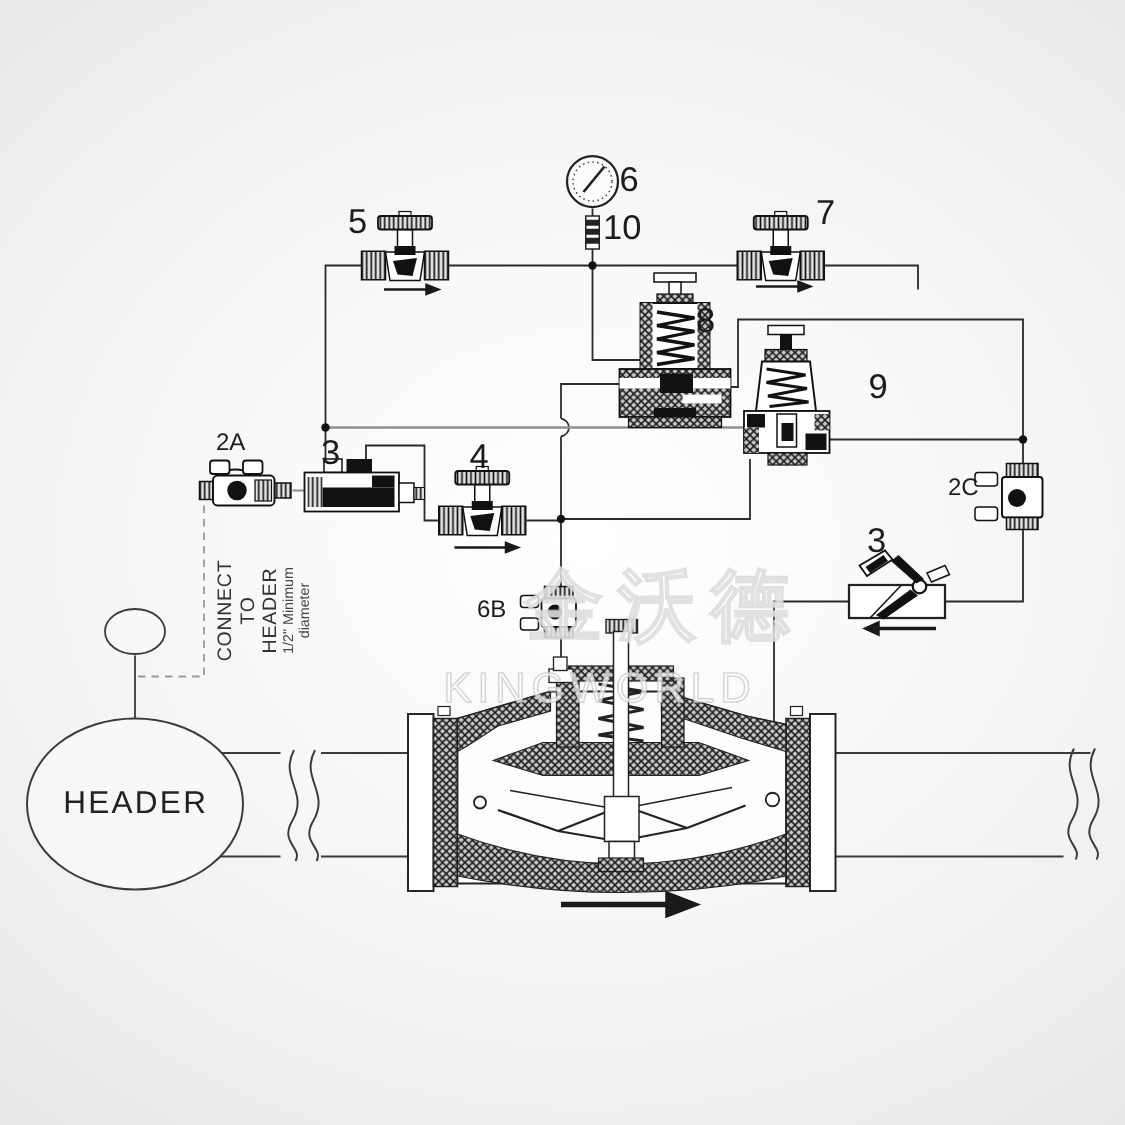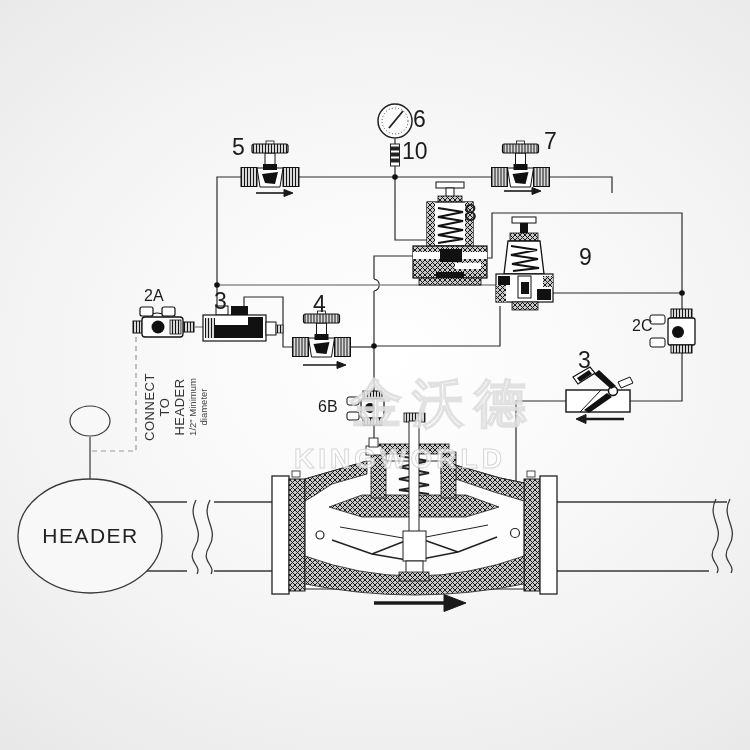--- a/index.html
+++ b/index.html
@@ -26,21 +26,21 @@
   .connect-block .sm{font-size:9.5px;line-height:11px;color:#444;}
   .wm-cjk{
     position:absolute;left:256px;top:358px;width:280px;text-align:right;
     font-size:52px;line-height:100px;letter-spacing:10px;white-space:nowrap;
     color:rgba(255,255,255,0.75);-webkit-text-stroke:1.2px rgba(205,205,205,0.6);
     font-weight:bold;
     font-family:Liberation Mono, monospace;
   }
   .wm-latin{
     position:absolute;left:280px;top:443px;width:240px;text-align:center;
-    font-size:28px;letter-spacing:4px;white-space:nowrap;font-weight:bold;
+    font-size:28px;letter-spacing:4px;white-space:nowrap;font-weight:normal;
     color:rgba(255,255,255,0.7);-webkit-text-stroke:1px rgba(200,200,200,0.75);
   }
 </style>
 </head>
 <body>
 
 <div id="stage">
 
 <svg width="750" height="750" viewBox="0 0 750 750">
   <defs>

